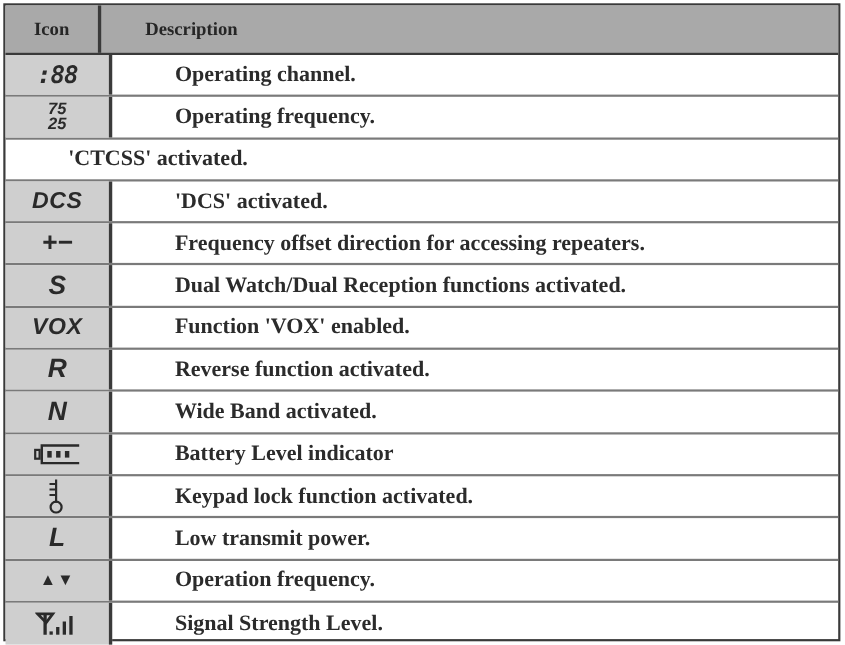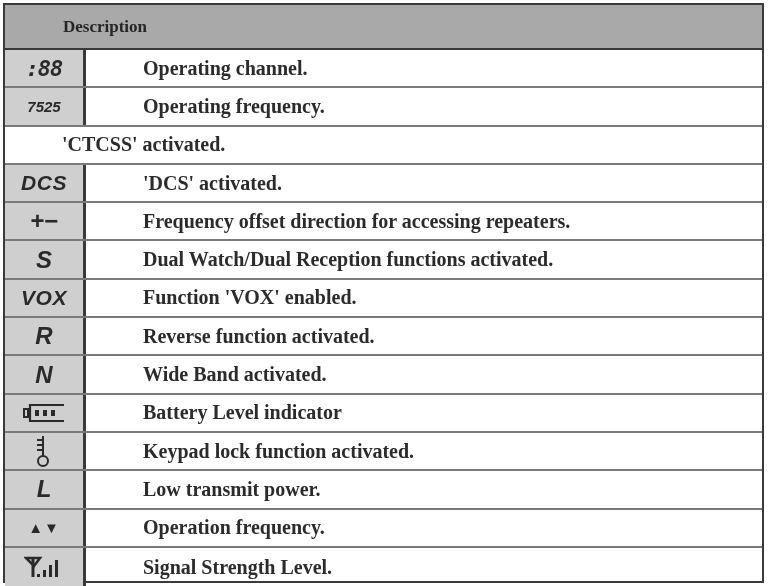--- a/index.html
+++ b/index.html
@@ -11,47 +11,48 @@
   .hdr {
     height:45px; display:flex; background:#a9a9a9;
     border-bottom:2px solid #3a3a3a; box-sizing:border-box;
   }
   .hdr .c-icon {
     width:87px; border-right:3px solid #3a3a3a; box-sizing:border-box;
     display:flex; align-items:center; justify-content:center;
     font-family:"Liberation Serif", serif; font-weight:bold; font-size:17px; color:#262626;
   }
   .hdr .c-desc {
-    flex:1; display:flex; align-items:center; padding-left:58px;
+    flex:1; display:flex; align-items:center; padding-left:40px;
     font-family:"Liberation Serif", serif; font-weight:bold; font-size:17px; color:#262626;
   }
   .row {
     height:38.3px; display:flex; border-bottom:2px solid #7a7a7a; box-sizing:border-box;
   }
   .row:last-child { border-bottom:none; }
   .row .c-icon {
-    width:81px; background:#cfcfcf; border-right:3px solid #3a3a3a; box-sizing:border-box;
+    width:97px; background:#cfcfcf; border-right:3px solid #3a3a3a; box-sizing:border-box;
     display:flex; align-items:center; justify-content:center; color:#2a2a2a;
     font-family:"Liberation Sans", sans-serif; font-weight:bold; font-style:italic;
   }
   .row .c-desc {
     flex:1; display:flex; align-items:center; padding-left:57px;
     font-family:"Liberation Serif", serif; font-weight:bold; font-size:20px; color:#2b2b2b;
   }
   .ico-txt { font-size:21px; letter-spacing:0.5px; }
   .ico-big { font-size:24px; }
   .ico-seg { font-family:"DejaVu Sans Mono", monospace; font-size:22px; letter-spacing:-1px; }
-  .ico-frac { display:flex; align-items:center; line-height:13px; font-size:15px; }
+  .ico-frac { display:flex; flex-direction:column; align-items:center; line-height:13px; font-size:15px; }
   svg { display:block; }
 </style>
 </head>
 <body>
 
 <div class="tbl">
   <div class="hdr">
+    <div class="c-icon">Icon</div>
     <div class="c-desc">Description</div>
   </div>
 
   <div class="row">
     <div class="c-icon">
         <span class="ico-seg">:88</span>
       </div>
     <div class="c-desc">Operating channel.</div>
   </div>
 

